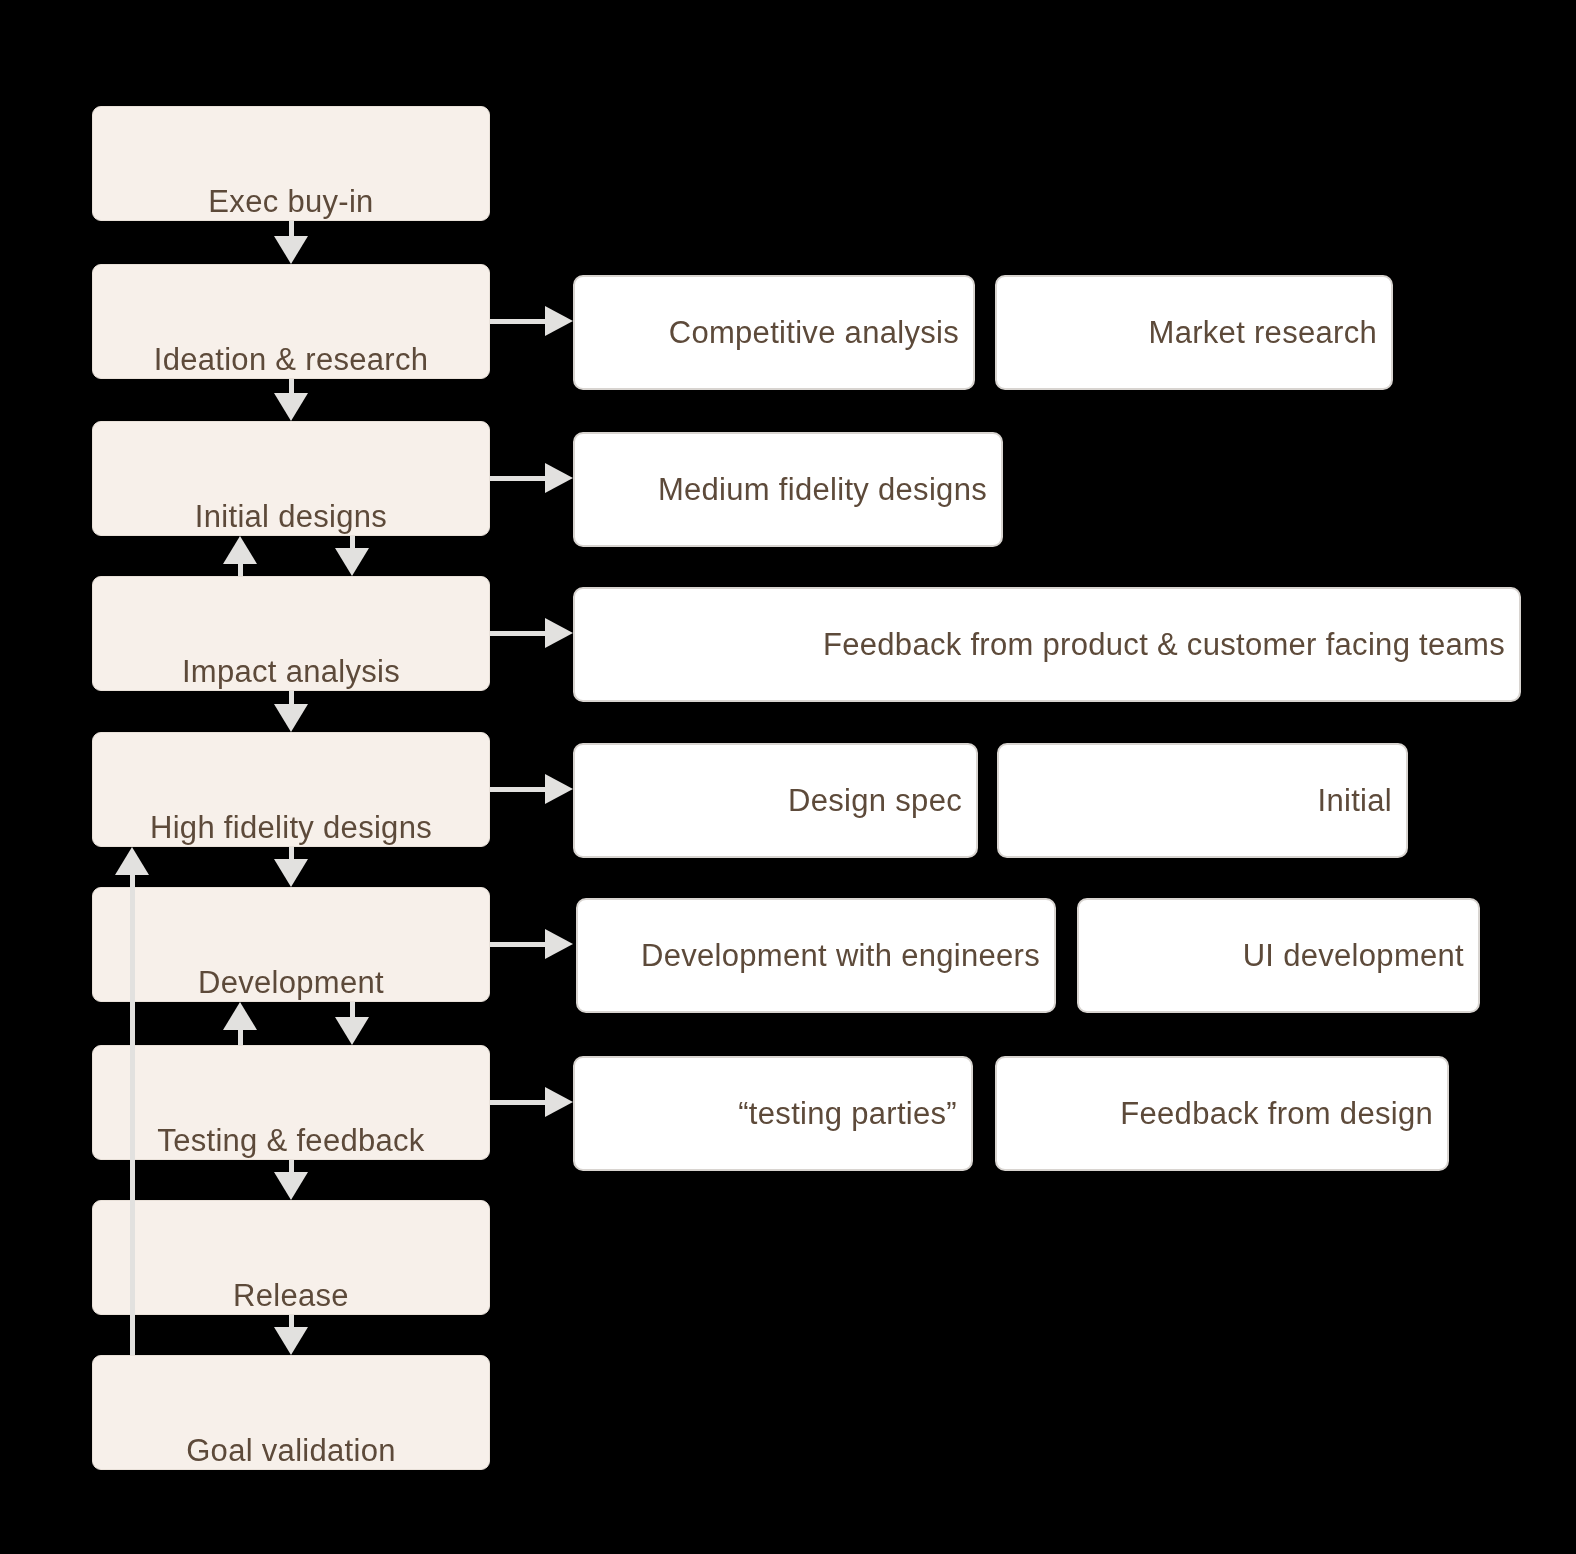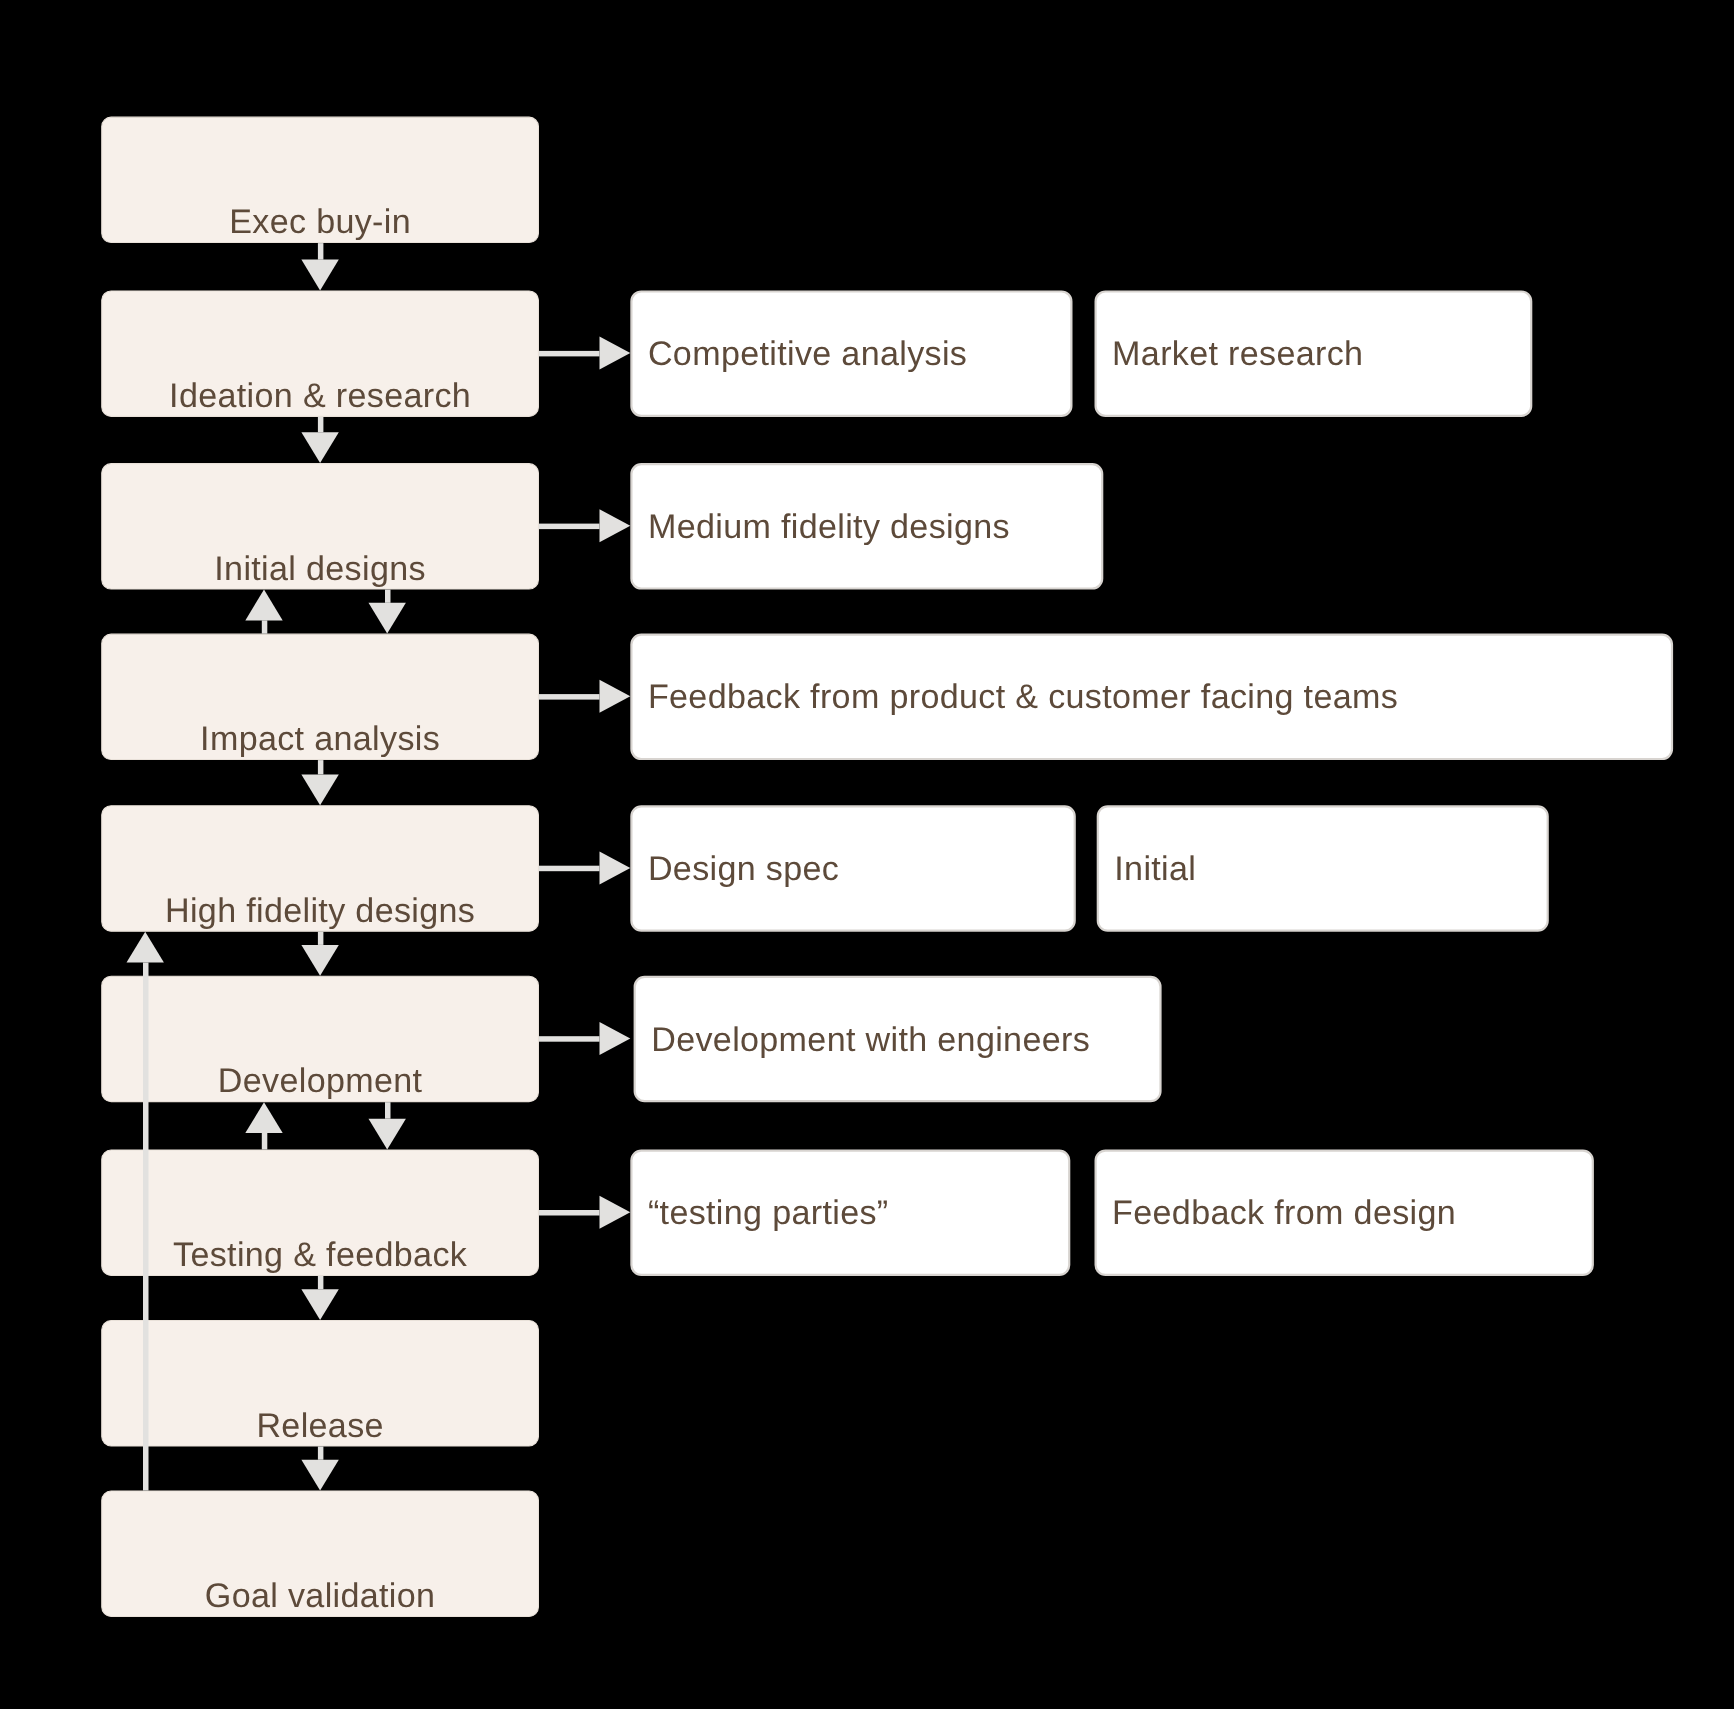--- a/index.html
+++ b/index.html
@@ -19,21 +19,21 @@
     box-sizing:border-box;
     display:flex;align-items:flex-end;justify-content:center;
   }
   .output{
     position:absolute;
     height:115px;
     background:var(--output-fill,#ffffff);
     border:2px solid var(--output-border,#d8d4d0);
     border-radius:10px;
     box-sizing:border-box;
-    display:flex;align-items:center;justify-content:flex-start;
+    display:flex;align-items:center;justify-content:flex-end;margin-top:11px;
   }
   .lbl{
     color:var(--text,#5d4a3a);
     font-size:31px;
     letter-spacing:.3px;
     text-align:center;
     line-height:1.2;
     padding:0 14px;
     white-space:nowrap;
   }
@@ -117,20 +117,23 @@
   <div class="output" style="top:732px;left:573px;width:405px">
       <span class="lbl">Design spec</span>
     </div>
   <div class="output" style="top:732px;left:997px;width:411px">
       <span class="lbl">Initial</span>
     </div>
 
   <div class="output" style="top:887px;left:576px;width:480px">
       <span class="lbl">Development with engineers</span>
     </div>
+  <div class="output" style="top:887px;left:1077px;width:403px">
+      <span class="lbl">UI development</span>
+    </div>
 
   <div class="output" style="top:1045px;left:573px;width:400px">
       <span class="lbl">“testing parties”</span>
     </div>
   <div class="output" style="top:1045px;left:995px;width:454px">
       <span class="lbl">Feedback from design</span>
     </div>
 
   <div class="varrow" style="left:274px;top:221px;height:43px">
       <div class="stem"></div>

